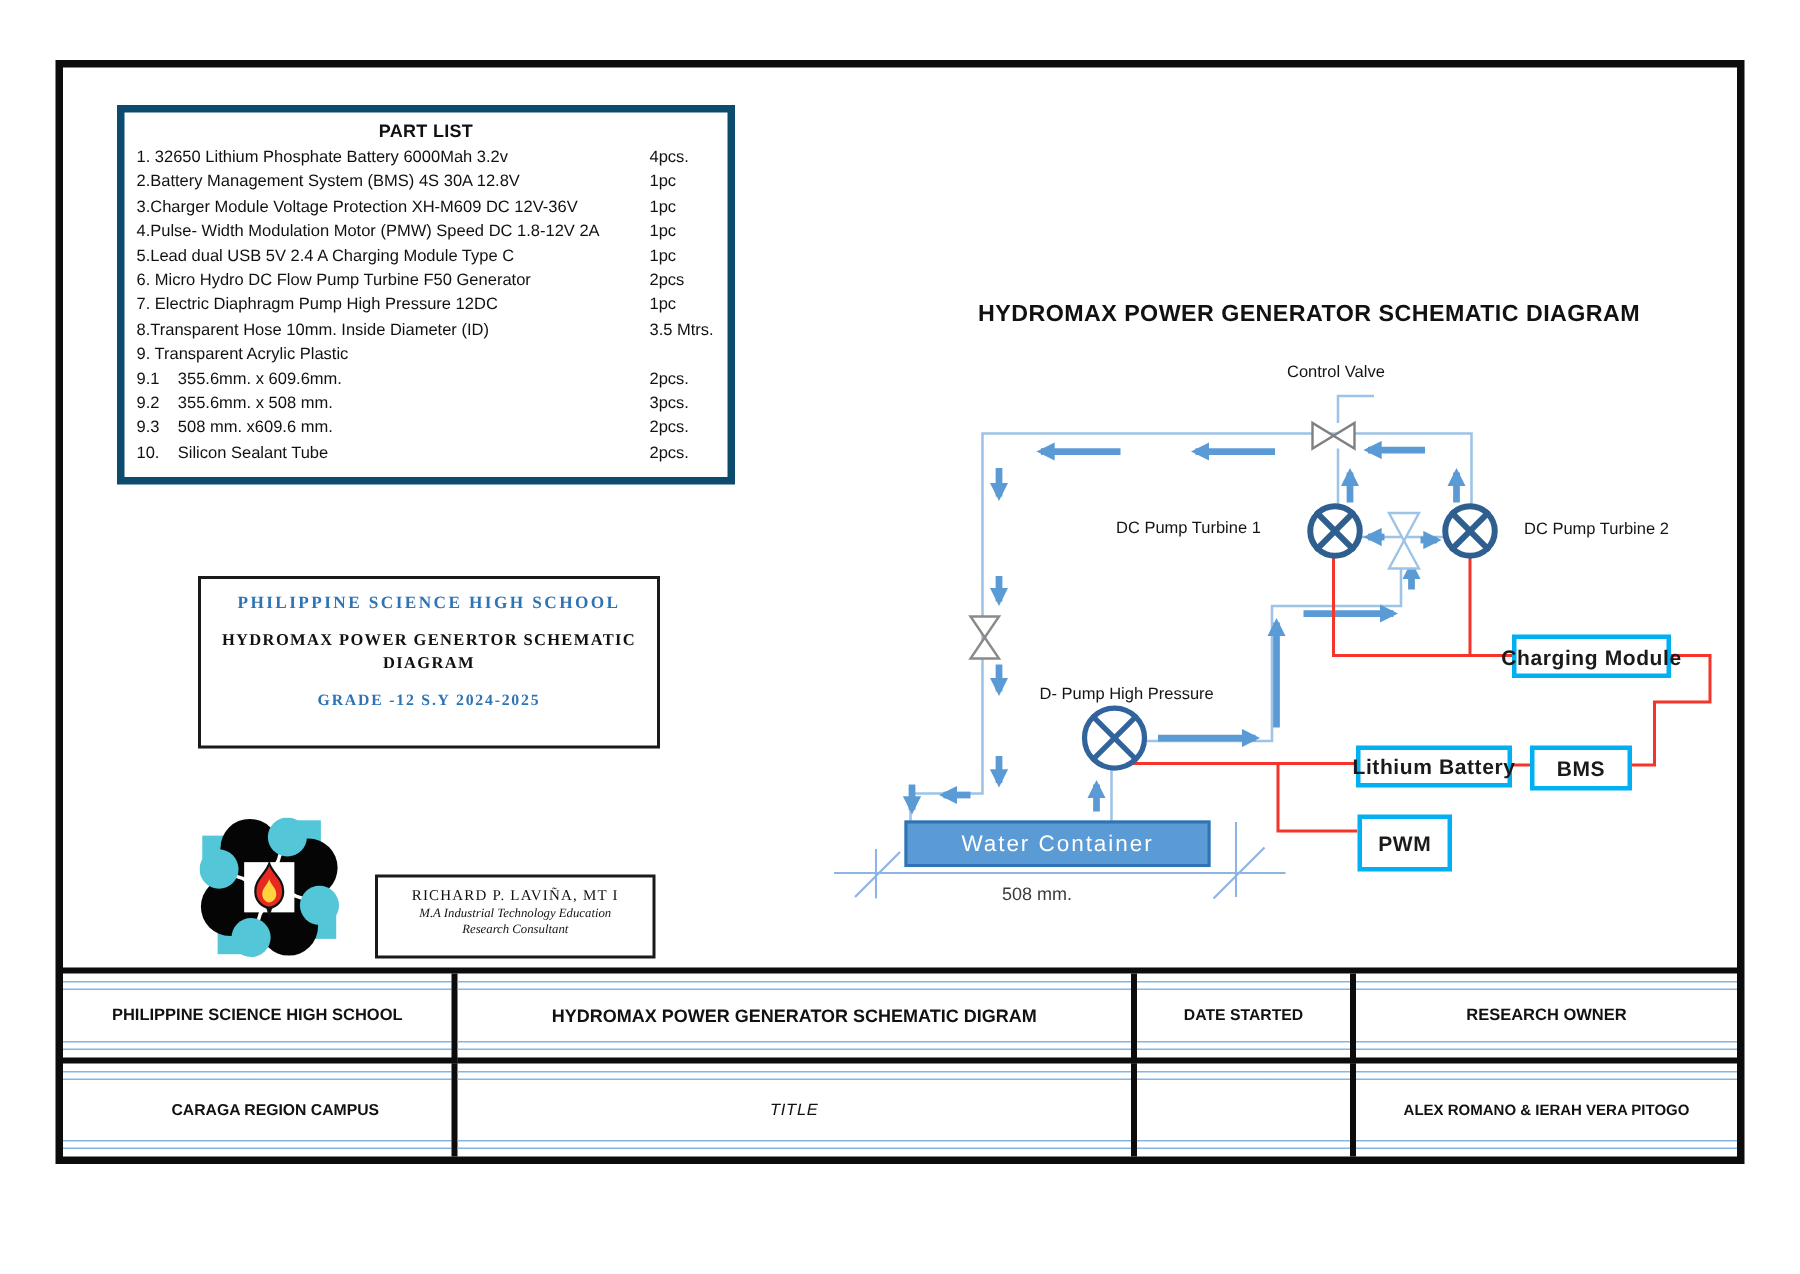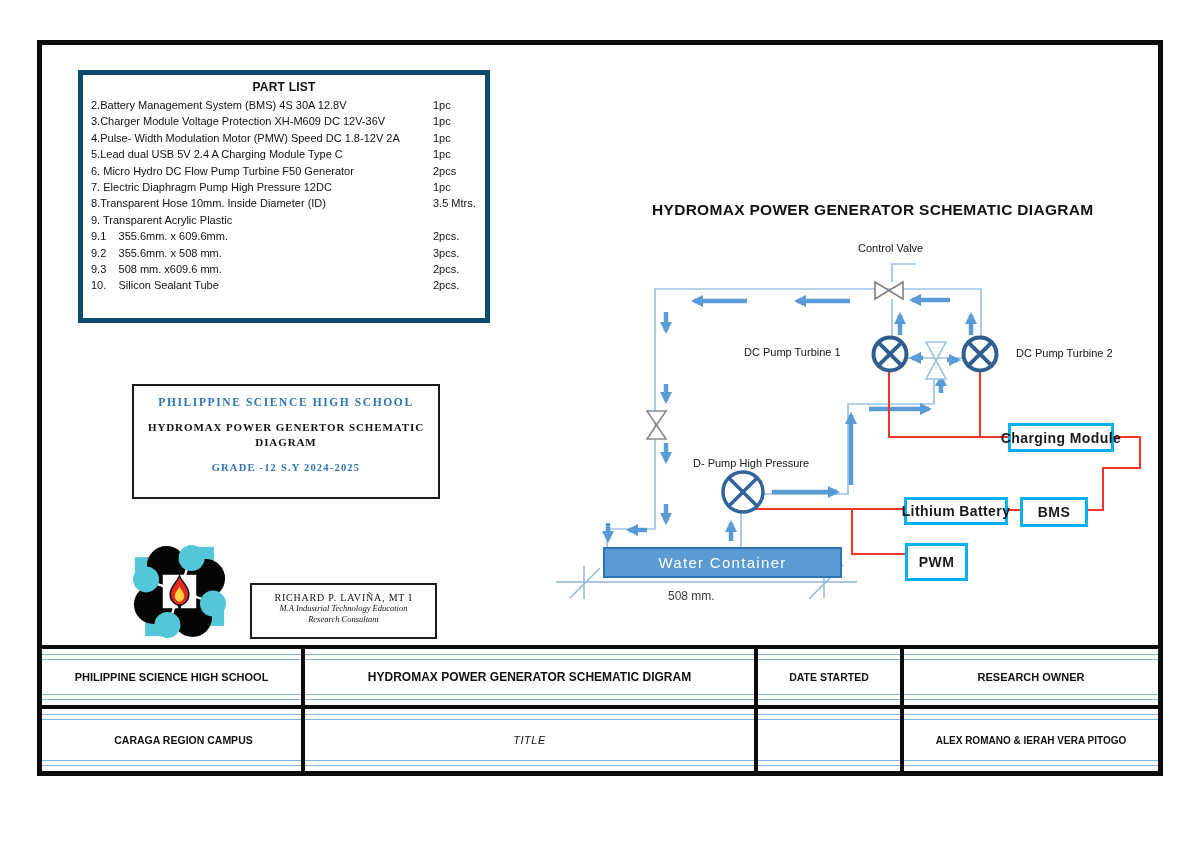--- a/index.html
+++ b/index.html
@@ -25,21 +25,21 @@
   .consult{left:250px;top:583px;width:187px;height:56px;border:2px solid #1a1a1a;box-sizing:border-box;
            font-family:"Liberation Serif",serif;text-align:center;}
   .consult .cname{margin-top:7px;font-size:10px;letter-spacing:.8px;}
   .consult .cdeg,.consult .crole{font-style:italic;font-size:8.5px;line-height:11px;}
   
   .lbl{font-size:11px;color:#151515;white-space:nowrap;}
   .diagram-title{left:652px;top:201px;font-size:15.5px;font-weight:bold;letter-spacing:.3px;white-space:nowrap;}
   
   .cbox{border:3px solid #00b0f0;box-sizing:border-box;background:#fff;display:flex;align-items:center;justify-content:center;
         font-size:14px;font-weight:600;letter-spacing:.4px;color:#1a1a1a;white-space:nowrap;}
-  .water{left:603px;top:547px;width:239px;height:31px;background:#5b9bd5;border:2px solid #2e74b5;box-sizing:border-box;
+  .water{left:603px;top:547px;width:204px;height:31px;background:#5b9bd5;border:2px solid #2e74b5;box-sizing:border-box;
          display:flex;align-items:center;justify-content:center;color:#fff;font-size:15px;letter-spacing:1.3px;}
   .dim-label{left:668px;top:589px;font-size:12px;color:#3b3b3b;}
   
   .ftable{left:42px;top:645px;width:1116px;height:126px;border-top:4px solid #0c0c0c;box-sizing:border-box;
           display:grid;grid-template-columns:263px 453px 146px 1fr;grid-template-rows:60px 1fr;}
   .fcell{display:flex;align-items:center;justify-content:center;text-align:center;
          border-right:4px solid #0c0c0c;box-sizing:border-box;
          background-image:linear-gradient(#85b6e2,#85b6e2),linear-gradient(#85b6e2,#85b6e2),
                           linear-gradient(#85b6e2,#85b6e2),linear-gradient(#85b6e2,#85b6e2);
          background-size:100% 1px;background-repeat:no-repeat;
@@ -59,20 +59,24 @@
 <body>
 
 <div class="page">
 
   <div class="abs sheet"></div>
 
   <div class="abs partlist">
     <div class="pl-title">PART LIST</div>
     <div class="pl-rows">
         <div class="pl-row">
+          <span class="pl-name">1. 32650 Lithium Phosphate Battery 6000Mah 3.2v</span>
+          <span class="pl-qty">4pcs.</span>
+        </div>
+        <div class="pl-row">
           <span class="pl-name">2.Battery Management System (BMS) 4S 30A 12.8V</span>
           <span class="pl-qty">1pc</span>
         </div>
         <div class="pl-row">
           <span class="pl-name">3.Charger Module Voltage Protection XH-M609 DC 12V-36V</span>
           <span class="pl-qty">1pc</span>
         </div>
         <div class="pl-row">
           <span class="pl-name">4.Pulse- Width Modulation Motor (PMW) Speed DC 1.8-12V 2A</span>
           <span class="pl-qty">1pc</span>

